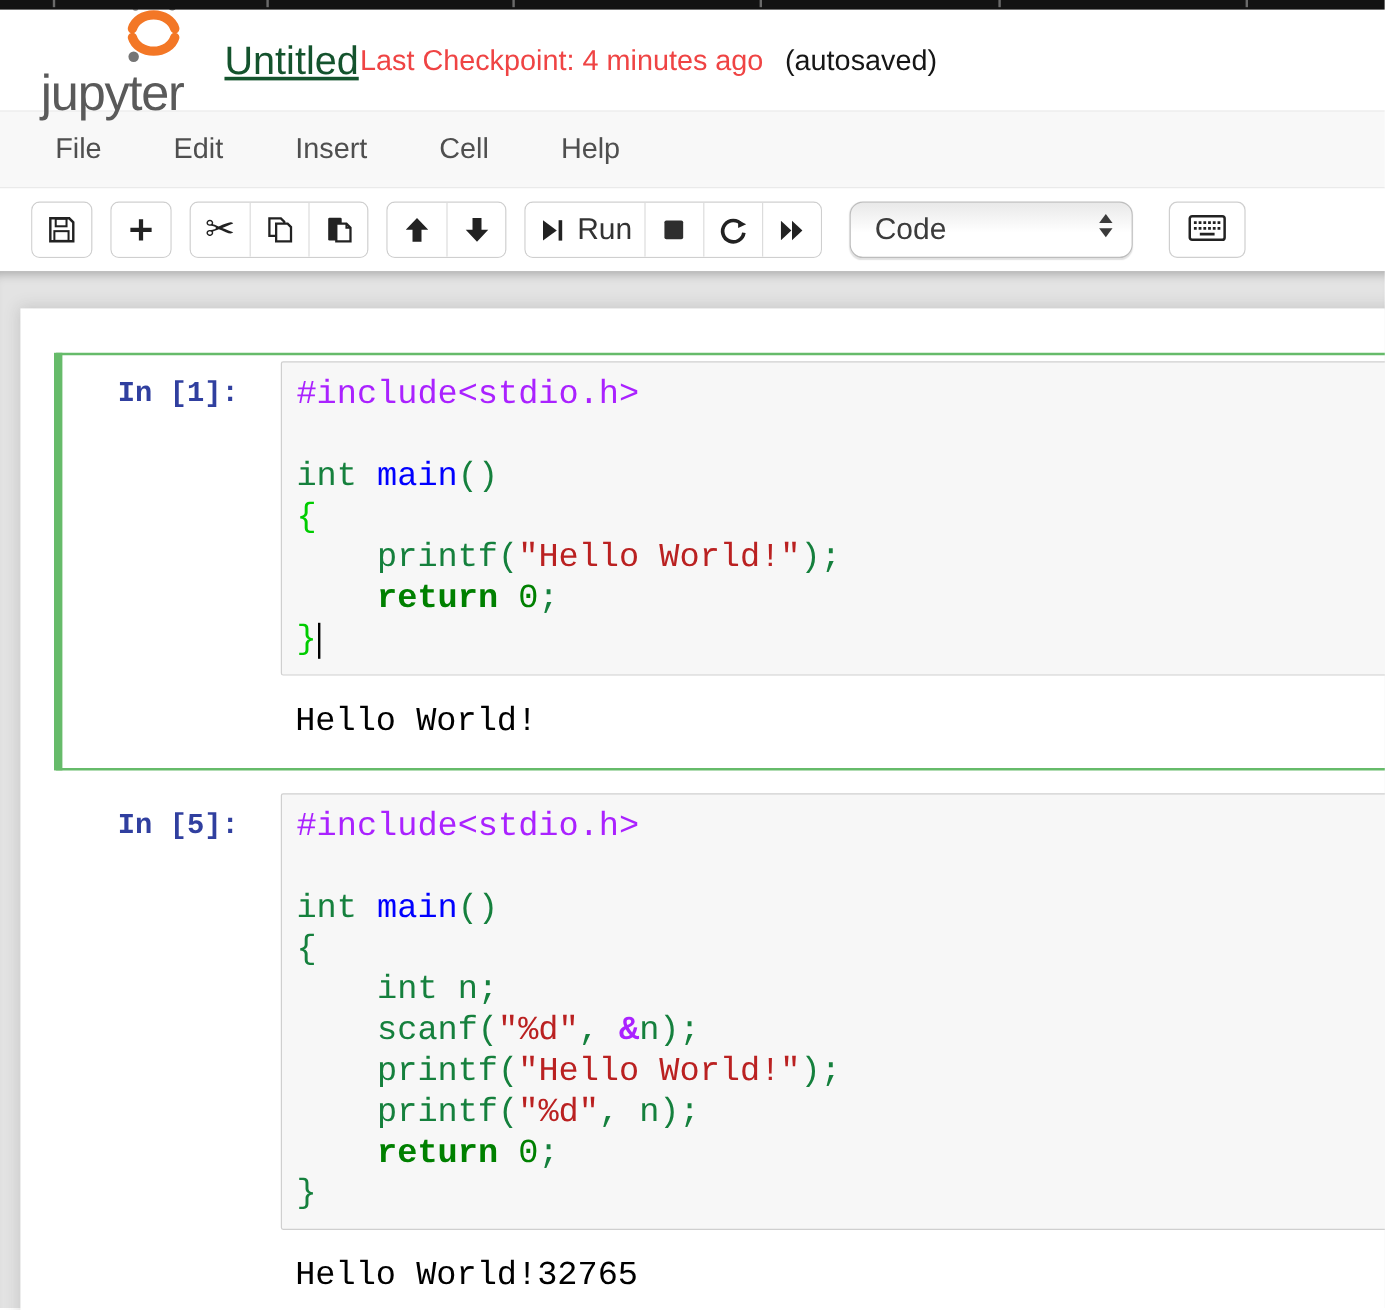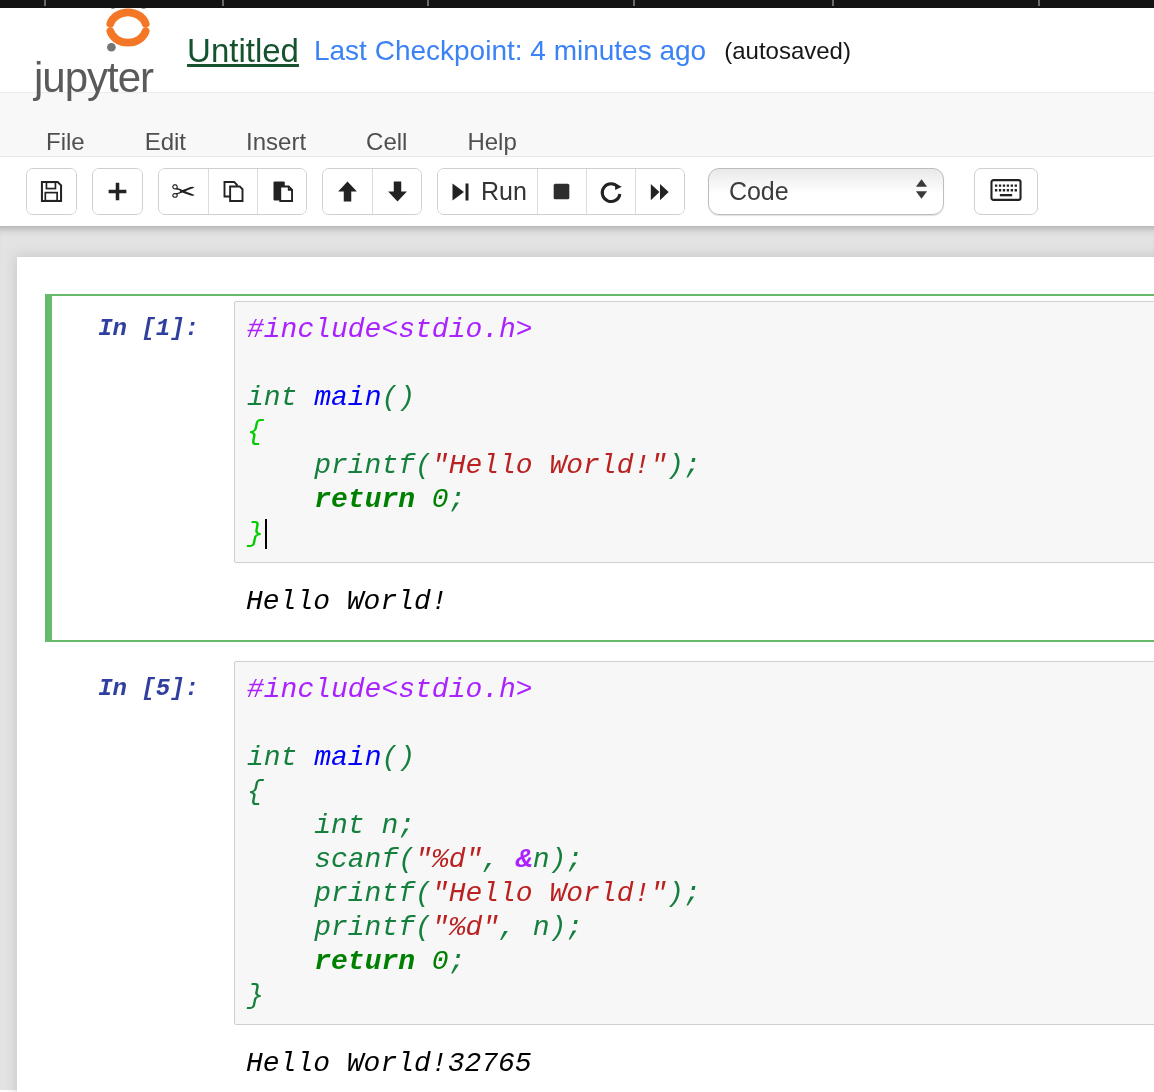--- a/index.html
+++ b/index.html
@@ -8,26 +8,26 @@
 
   
   .tabstrip { position:relative; height:8px; background:#131313; }
   .tabstrip .sep { position:absolute; top:0; bottom:2px; width:2px; background:#6a6a6a; }
 
   
   .header { background:#fff; padding:12px 0 10px 26px; display:flex; align-items:center; height:84px; }
   .logo { display:flex; align-items:flex-end; cursor:pointer;flex-direction:column; }
   .logo-text { font-size:42px; color:#5a5a5a; letter-spacing:-1px; margin-left:8px; font-weight:400; }
   .nb-title { font-size:33px; color:#14532d; margin-left:34px; font-weight:500;text-decoration:underline; }
-  .checkpoint { font-size:28px; color:#3b82f6; margin-left:15px; }
+  .checkpoint { font-size:24px; color:#ef4444; margin-left:1px; }
   .autosaved  { font-size:24px; color:#161616; margin-left:18px; }
 
   
   .menubar { background:#f8f8f8; border-top:1px solid #ececec; border-bottom:1px solid #e7e7e7;
-             height:65px; display:flex; align-items:flex-end; padding-left:16px; }
+             height:65px; display:flex; align-items:center; padding-left:16px; }
   .menu-item { font-size:24px; color:#4f4f4f; padding:0 30px; display:flex; align-items:center; cursor:pointer; }
 
   
   .toolbar { background:#fff; height:69px; display:flex; align-items:center; padding-left:26px; }
   .btn-group { display:flex; border:1px solid #cfcfcf; border-radius:7px; background:#fff;
                overflow:hidden; margin-right:15px; height:47px; }
   .tb-btn { min-width:49px; height:100%; display:flex; align-items:center; justify-content:center;
             color:#333; cursor:pointer; background:#fff; border:none; border-left:1px solid #dcdcdc; padding:0 10px; }
   .tb-btn:first-child { border-left:none; }
   .tb-btn svg { display:block; }
@@ -38,21 +38,21 @@
                  background:linear-gradient(#e9e9e9,#ffffff 55%,#ffffff);
                  box-shadow:0 1px 1px rgba(0,0,0,.12);
                  display:flex; align-items:center; padding:0 14px 0 20px;
                  font-size:25px; color:#3c3c3c; margin:0 4px 0 8px; cursor:pointer; }
   .cell-select .spacer { flex:1; }
   .kbd-btn { width:64px; height:47px; border:1px solid #cfcfcf; border-radius:7px; background:#fff;
              display:flex; align-items:center; justify-content:center; margin-left:26px; cursor:pointer; }
 
   
   .content { background:#e3e3e3; height:calc(1092px - 8px - 84px - 67px - 69px);
-             box-shadow:inset 0 9px 9px -7px rgba(0,0,0,.28); padding:31px 16px 0 17px;font-style:italic; }
+             box-shadow:inset 0 9px 9px -7px rgba(0,0,0,.28); padding:31px 16px 0 17px; }
   .nb-container { background:#fff; width:1210px; min-height:900px;
                   box-shadow:0 0 12px 1px rgba(87,87,87,.2); padding:37px 0 20px 28px; }
 
   .cell { position:relative; width:1145px; padding:5px; border:2px solid transparent; border-radius:2px;
           margin-bottom:12px; }
   .cell.selected-edit { border-color:#66bb6a; }
   .cell.selected-edit::before { content:""; position:absolute; left:-2px; top:-2px; bottom:-2px;
                                 width:7px; background:#66bb6a; }
   .input-row { display:flex; }
   .prompt { width:182px; flex:none; text-align:right; padding:14px 35px 0 0;

